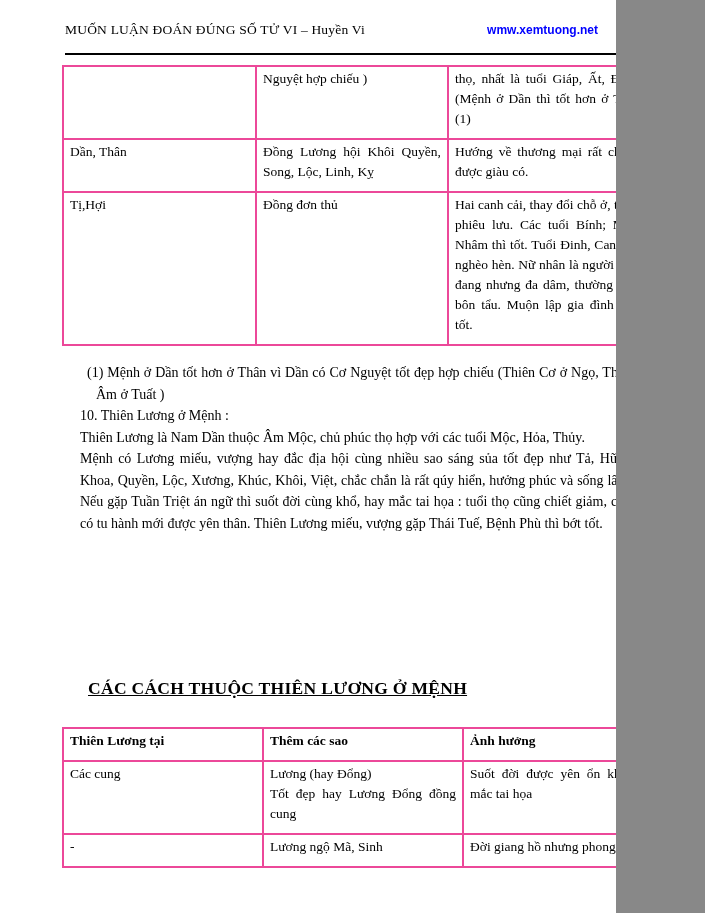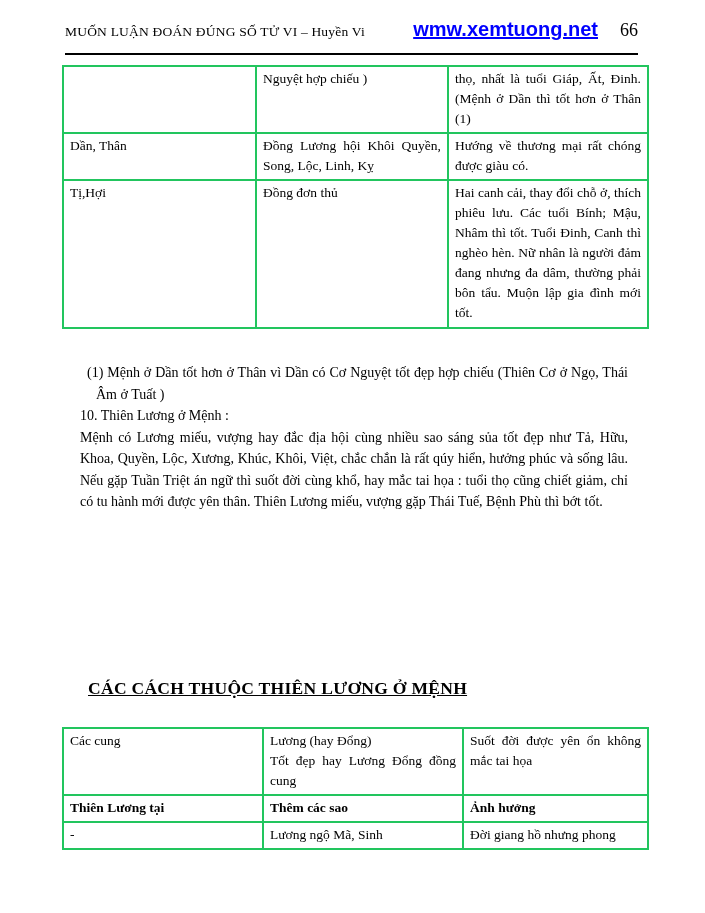--- a/index.html
+++ b/index.html
@@ -1,46 +1,46 @@
 <!DOCTYPE html>
 <html><head>
 <meta charset="utf-8">
 <style>
   html,body{margin:0;padding:0;background:#888;}
   #page{
     position:relative;
-    width:705px;height:913px;
+    width:616px;height:913px;
     background:#ffffff;
     font-family:"Liberation Serif","DejaVu Serif",serif;
     color:#000;
     overflow:hidden;
   }
   
   .header{
     position:absolute;left:65px;top:18px;width:573px;
     display:flex;justify-content:space-between;align-items:baseline;
   }
   .header-title{font-size:13.5px;letter-spacing:.2px;white-space:nowrap;}
   .header-right{display:flex;align-items:baseline;gap:22px;}
   .site-link{
     font-family:"Liberation Sans","DejaVu Sans",sans-serif;
-    font-weight:bold;font-size:20px;text-decoration:underline;cursor:pointer;
+    font-weight:bold;font-size:12px;cursor:pointer;
     white-space:nowrap;
   }
   .page-number{font-size:18px;}
   .header-rule{position:absolute;left:65px;top:53px;width:573px;height:2px;background:#000;}
   
   table.doc{
     position:absolute;left:62px;width:585px;
     border-collapse:collapse;table-layout:fixed;
     font-size:13.5px;line-height:20px;
   }
   table.doc td,table.doc th{
-    border:2px solid #22c55e;
-    padding:2px 6px 3px 6px;
+    border:2px solid #ec4899;
+    padding:2px 6px 9px 6px;
     vertical-align:top;
     text-align:justify;
     white-space:pre-line;
     overflow:hidden;
     font-weight:normal;
   }
   table.doc th{font-weight:bold;text-align:left;}
   #table-continued{top:65px;}
   #table-cases{top:727px;}
   
@@ -90,42 +90,43 @@
         <td>Tị,Hợi</td>
         <td>Đồng đơn thủ</td>
         <td>Hai canh cải, thay đổi chỗ ở, thích phiêu lưu. Các tuổi Bính; Mậu, Nhâm thì tốt. Tuổi Đinh, Canh thì nghèo hèn. Nữ nhân là người đảm đang nhưng đa dâm, thường phải bôn tẩu. Muộn lập gia đình mới tốt.</td>
       </tr>
     </tbody>
   </table>
 
   <div class="bodytext">
     <div class="para footnote">(1) Mệnh ở Dần tốt hơn ở Thân vì Dần có Cơ Nguyệt tốt đẹp hợp chiếu (Thiên Cơ ở Ngọ, Thái Âm ở Tuất )</div>
     <p class="para">10. Thiên Lương ở Mệnh :</p>
+    <p class="para">Thiên Lương là Nam Dần thuộc Âm Mộc, chủ phúc thọ hợp với các tuổi Mộc, Hỏa, Thủy.</p>
     <p class="para">Mệnh có Lương miếu, vượng hay đắc địa hội cùng nhiều sao sáng sủa tốt đẹp như Tả, Hữu, Khoa, Quyền, Lộc, Xương, Khúc, Khôi, Việt, chắc chắn là rất qúy hiển, hưởng phúc và sống lâu. Nếu gặp Tuần Triệt án ngữ thì suốt đời cùng khổ, hay mắc tai họa : tuổi thọ cũng chiết giảm, chỉ có tu hành mới được yên thân. Thiên Lương miếu, vượng gặp Thái Tuế, Bệnh Phù thì bớt tốt.</p>
   </div>
 
   <div class="section-heading">CÁC CÁCH THUỘC THIÊN LƯƠNG Ở MỆNH</div>
 
   <table class="doc" id="table-cases">
     <colgroup>
         <col style="width:200px">
         <col style="width:200px">
         <col style="width:185px">
       </colgroup>
     <tbody>
+      <tr style="height:23px">
+        <th>Thiên Lương tại</th>
+        <th>Thêm các sao</th>
+        <th>Ảnh hưởng</th>
+      </tr>
       <tr style="height:58px">
         <td>Các cung</td>
         <td>Lương (hay Đổng)
 Tốt đẹp hay Lương Đổng đồng cung</td>
         <td>Suốt đời được yên ổn không mắc tai họa</td>
-      </tr>
-      <tr style="height:23px">
-        <th>Thiên Lương tại</th>
-        <th>Thêm các sao</th>
-        <th>Ảnh hưởng</th>
       </tr>
       <tr style="height:25px">
         <td>-</td>
         <td>Lương ngộ Mã, Sinh</td>
         <td>Đời giang hồ nhưng phong</td>
       </tr>
     </tbody>
   </table>
 
 </div>

